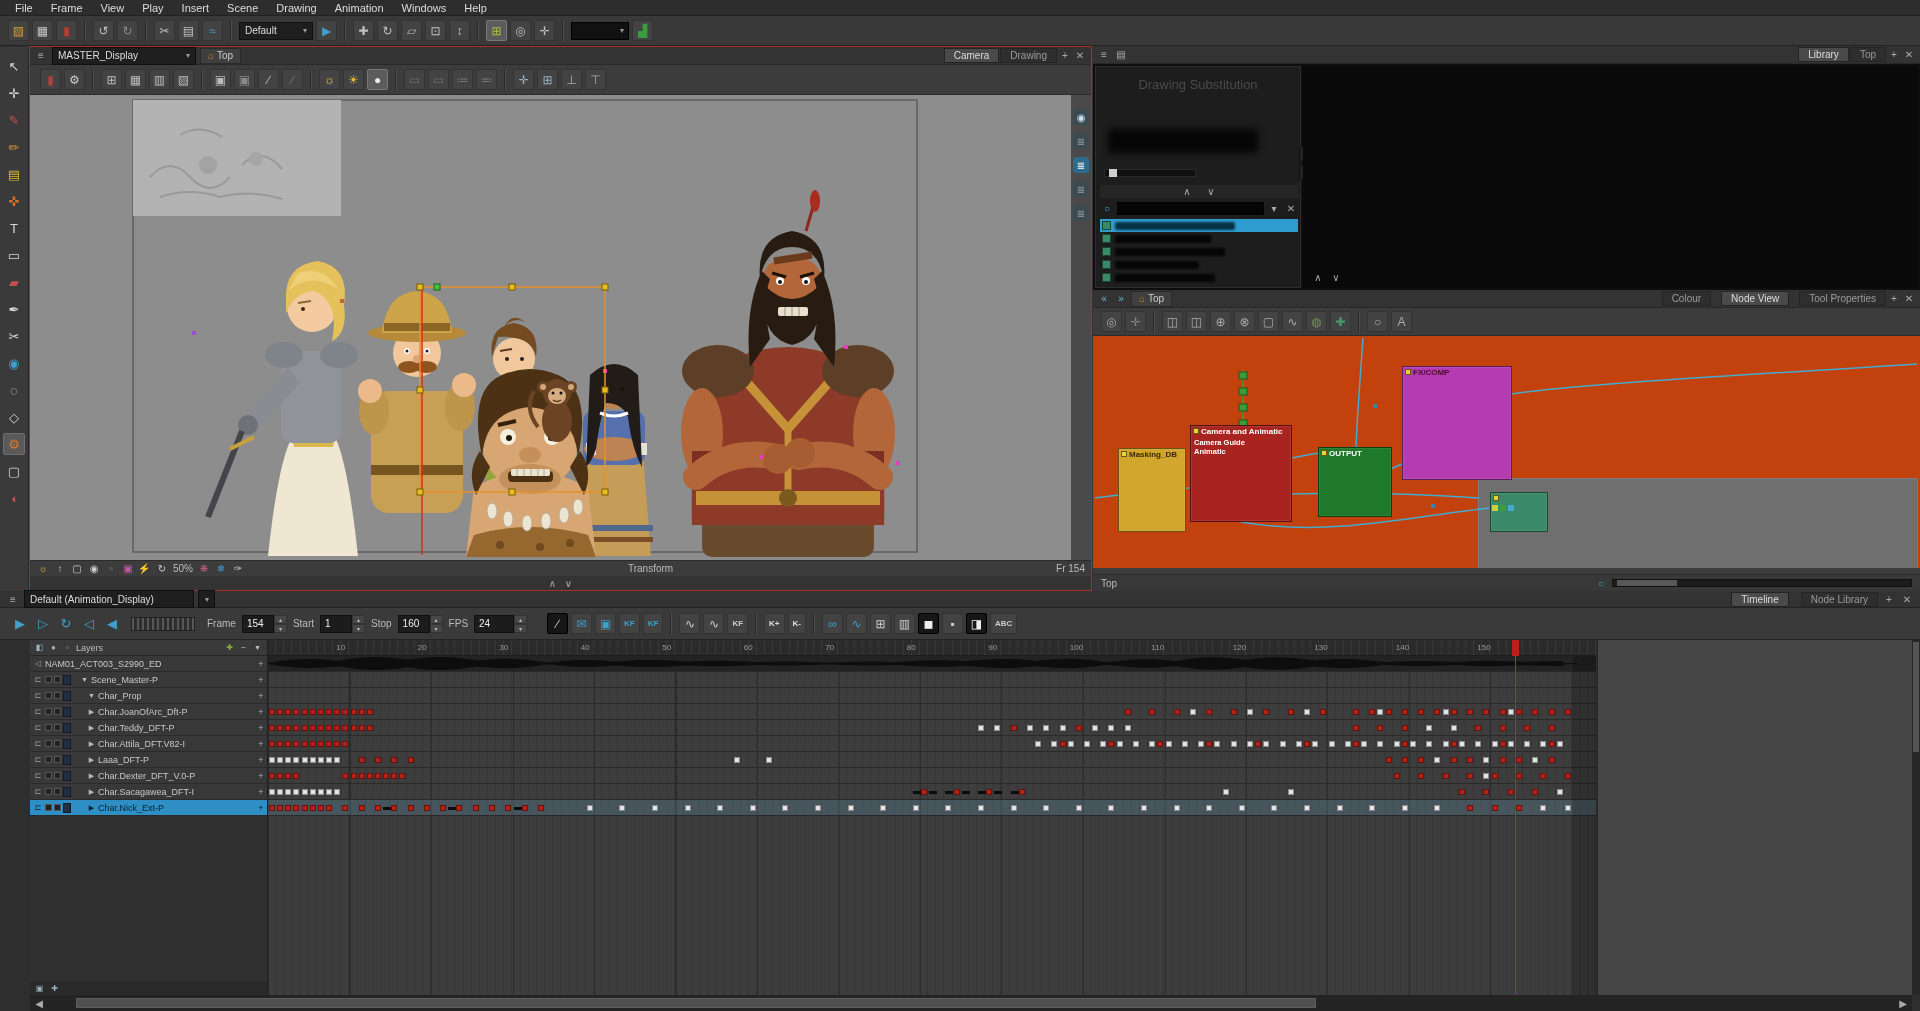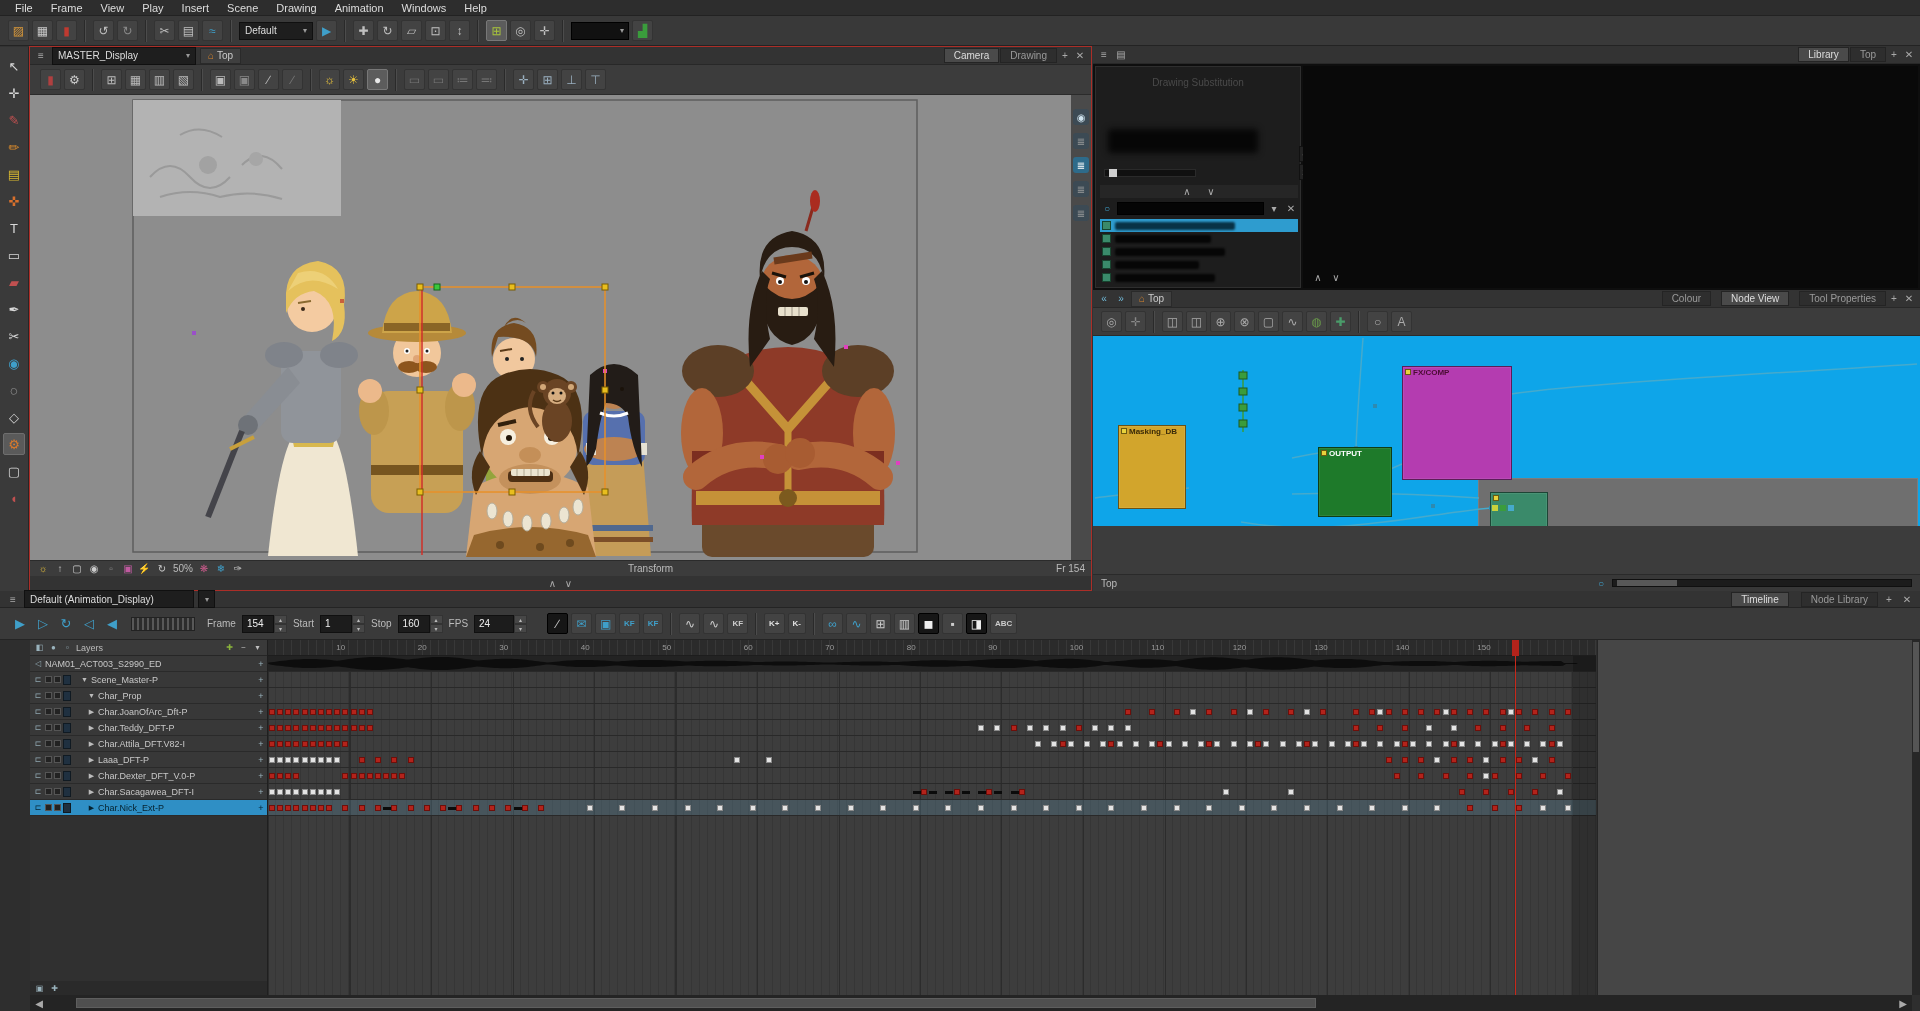--- a/index.html
+++ b/index.html
@@ -40,41 +40,41 @@
 .cam-status{position:absolute;left:0;bottom:14px;width:100%;height:16px;background:#3c3c3c;border-top:1px solid #2b2b2b;display:flex;align-items:center;gap:4px;padding:0 6px;font-size:10px;color:#bbb}
 .st-icon{width:14px;height:14px;display:flex;align-items:center;justify-content:center;font-size:10px}
 .cam-bottomstrip{position:absolute;left:0;bottom:0;width:100%;height:14px;background:#333;display:flex;align-items:center;justify-content:center;gap:2px}
 
 .right-col{left:1093px;top:46px;width:827px;height:545px;background:#333}
 .lib-panel{position:absolute;left:0;top:0;width:100%;height:244px;background:#2d2d2d;border-bottom:1px solid #1d1d1d}
 .lib-tabbar{position:absolute;left:0;top:0;width:100%;height:18px;background:#333;display:flex;align-items:center;gap:3px;padding:0 4px;border-bottom:1px solid #282828}
 .lib-body{position:absolute;left:0;top:18px;width:100%;height:226px;background:#0e0e0e}
 .lib-left{position:absolute;left:2px;top:2px;width:206px;height:222px;background:#1d1d1d;border:1px solid #2e2e2e}
 .lib-right{position:absolute;left:210px;top:2px;width:615px;height:222px;background:#090909}
-.lib-dim{position:absolute;top:10px;width:100%;text-align:center;color:#4a4a4a;font-size:10px}
+.lib-dim{position:absolute;top:10px;width:100%;text-align:center;color:#4a4a4a;font-size:13px}
 .lib-blur{position:absolute;left:12px;top:62px;width:150px;height:24px;background:#060606;border-radius:3px;filter:blur(3px)}
 .lib-slider{position:absolute;left:8px;top:102px;width:92px;height:8px;background:#101010;border:1px solid #2a2a2a}
 .lib-slider .sthumb{position:absolute;left:4px;top:-1px;width:8px;height:8px;background:#cfcfcf}
 .lib-updown{position:absolute;left:4px;top:118px;width:198px;height:13px;background:#262626;display:flex;align-items:center;justify-content:center;gap:10px}
 .lib-search{position:absolute;left:4px;top:134px;width:198px;height:15px;display:flex;align-items:center;gap:3px}
 .lib-input{flex:1;height:13px;background:#050505;border:1px solid #000}
 .lib-list{position:absolute;left:4px;top:152px;width:198px;bottom:3px;overflow:hidden}
 .lib-row{height:13px;display:flex;align-items:center;gap:4px;padding-left:2px}
 .lib-row.selected{background:#2e9ccf}
 .lib-chip{width:9px;height:9px;background:#3a8a6a;border:1px solid #17452f}
 .lib-bar{height:8px;background:#060606;border-radius:2px;filter:blur(1px)}
 .lib-row.selected .lib-bar{background:#083246}
 .lib-chevs{position:absolute;left:206px;top:82px;display:flex;flex-direction:column;gap:2px}
 .lib-chevs .mini-btn{background:#222;border:1px solid #111;width:10px;height:16px}
 .lib-updown2{position:absolute;left:8px;bottom:4px;display:flex;gap:4px}
 
 .node-panel{position:absolute;left:0;top:244px;width:100%;height:301px;background:#3c3c3c}
 .node-tabbar{position:absolute;left:0;top:0;width:100%;height:18px;background:#333;display:flex;align-items:center;gap:3px;padding:0 4px;border-bottom:1px solid #282828}
 .node-toolbar{position:absolute;left:0;top:18px;width:100%;height:28px;background:#3c3c3c;border-bottom:1px solid #2b2b2b;display:flex;align-items:center;gap:3px;padding-left:8px}
-.node-canvas{position:absolute;left:0;top:46px;width:100%;height:190px;background:#0ea5e9;overflow:hidden}
+.node-canvas{position:absolute;left:0;top:46px;width:100%;height:232px;background:#c2410c;overflow:hidden}
 .node-backdrop{position:absolute;left:385px;top:142px;width:440px;height:96px;background:#6f6f6f;border:1px solid #7d7d7d}
 .wires{position:absolute;left:0;top:0}
 .wire{fill:none;stroke:#46aacc;stroke-width:1.5}
 .node{position:absolute;border:1px solid rgba(0,0,0,0.5);box-shadow:inset 0 0 0 1px rgba(255,255,255,0.08);font-size:8px}
 .node-head{display:flex;align-items:flex-start;gap:2px;padding:2px;font-weight:bold;line-height:1.05}
 .node-sq{width:6px;height:6px;background:#e8d23c;border:1px solid #6a5a10;flex:none}
 .node-sub{padding:0 3px;font-size:7.5px;font-weight:bold}
 .node-chip{display:inline-block;width:6px;height:6px;margin:2px 1px}
 .node-status{position:absolute;left:0;bottom:0;width:100%;height:17px;background:#383838;border-top:1px solid #2a2a2a;display:flex;align-items:center;gap:4px;padding:0 8px;font-size:10px;color:#bbb}
 .node-scroll{width:300px;height:8px;background:#1c1c1c;border:1px solid #101010;position:relative}
@@ -596,25 +596,33 @@
             <rect x="396" y="170" width="4" height="4"></rect>
             <rect x="280" y="68" width="4" height="4"></rect>
           </g>
         </svg>
       <div class="node" style="left: 309px; top: 30px; width: 110px; height: 114px; background: rgb(180, 60, 176); color: rgb(74, 12, 50);">
             <div class="node-head">
               <span class="node-sq"></span>
               <span>FX/COMP</span>
             </div>
           </div>
-          <div class="node" style="left: 25px; top: 89px; width: 68px; height: 84px; background: rgb(210, 165, 44); color: rgb(58, 42, 8);">
+          <div class="node" style="left: 25px; top: 112px; width: 68px; height: 84px; background: rgb(210, 165, 44); color: rgb(58, 42, 8);">
             <div class="node-head">
               <span class="node-sq"></span>
               <span>Masking_DB</span>
             </div>
+          </div>
+          <div class="node" style="left: 97px; top: 89px; width: 102px; height: 97px; background: rgb(168, 36, 32); color: rgb(255, 255, 255);">
+            <div class="node-head">
+              <span class="node-sq"></span>
+              <span>Camera and Animatic</span>
+            </div>
+            <div class="node-sub">Camera Guide</div>
+            <div class="node-sub">Animatic</div>
           </div>
           <div class="node" style="left: 225px; top: 111px; width: 74px; height: 70px; background: rgb(30, 122, 42); color: rgb(255, 255, 255);">
             <div class="node-head">
               <span class="node-sq"></span>
               <span>OUTPUT</span>
             </div>
           </div>
           <div class="node" style="left: 397px; top: 156px; width: 58px; height: 40px; background: rgb(58, 138, 106); color: rgb(255, 255, 255);"><div class="node-head">
               <span class="node-sq"></span>
             </div><span class="node-chip" style="background: rgb(200, 210, 60);"></span><span class="node-chip" style="background: rgb(58, 156, 60);"></span><span class="node-chip" style="background: rgb(70, 170, 204);"></span></div>

